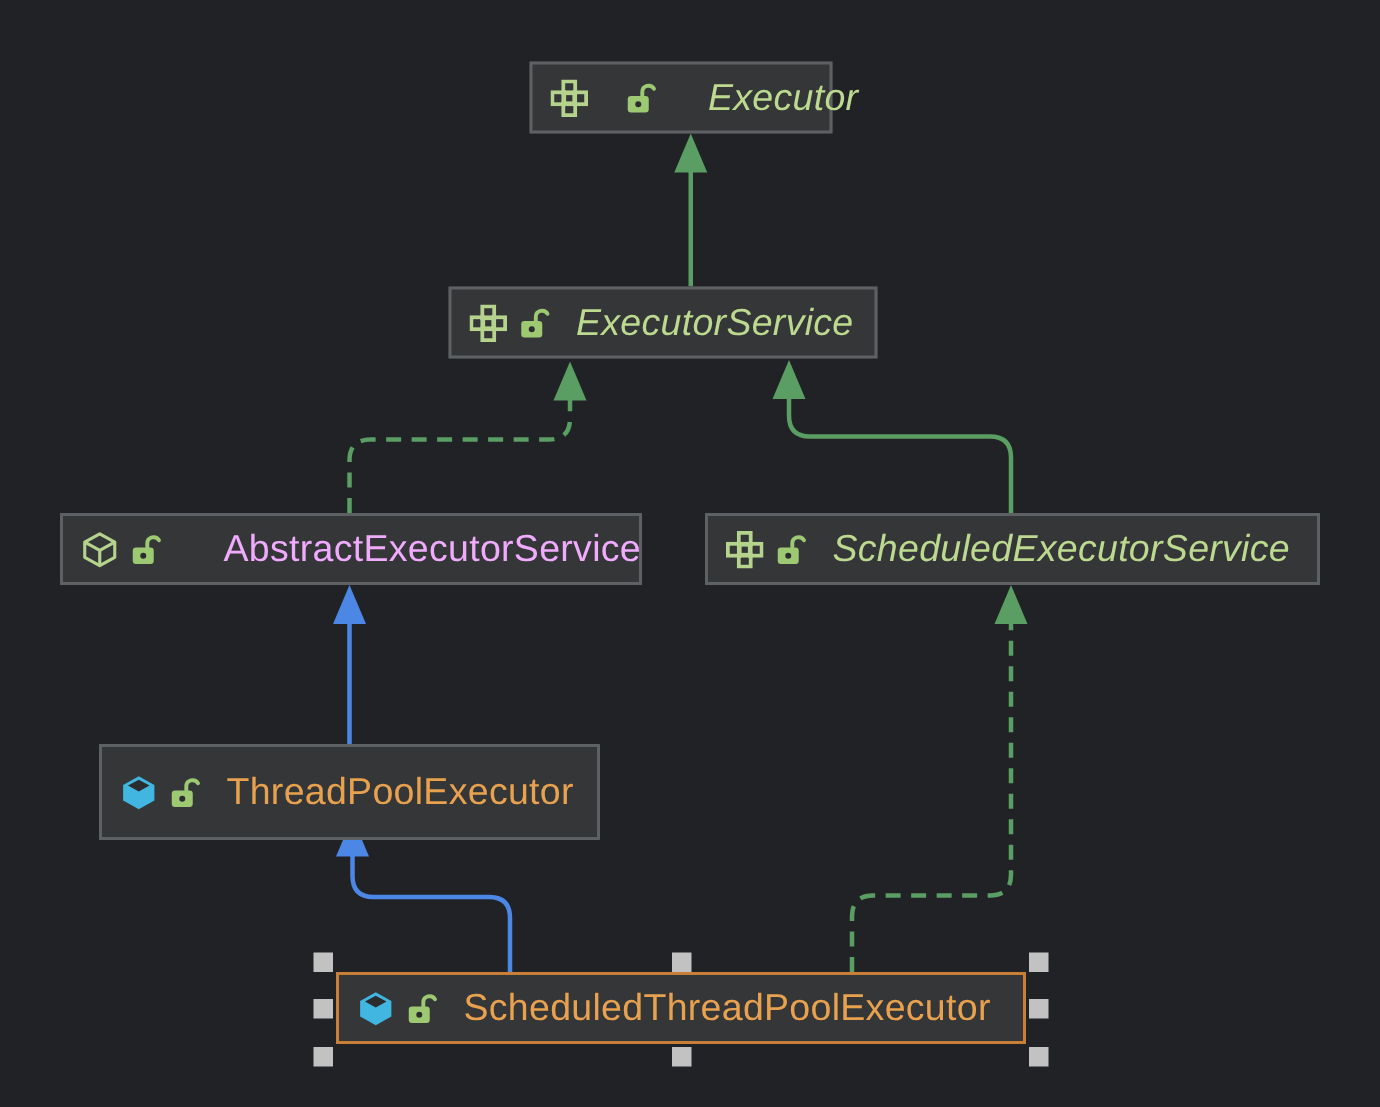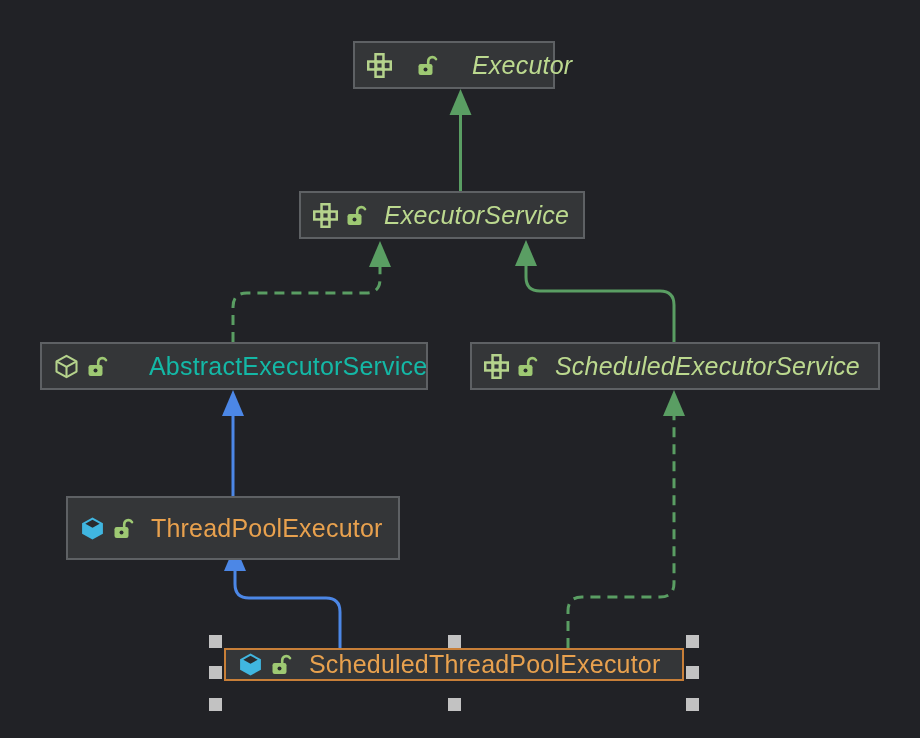--- a/index.html
+++ b/index.html
@@ -96,21 +96,21 @@
           </g>
         </svg>
       </span>
       <span class="lock-icon">
         <svg width="22" height="23" viewBox="0 0 22 23">
           <path d="M 11.2 9.8 V 7.4 A 4.2 4.2 0 0 1 19 5.2" fill="none" stroke="#9ec973" stroke-width="2.6" stroke-linecap="round"></path>
           <rect x="1.5" y="10" width="14" height="11" rx="2.2" fill="#9ec973"></rect>
           <circle cx="8.5" cy="15.5" r="2" fill="#2a2c2e"></circle>
         </svg>
       </span>
-      <span class="label" style="color: #14b8a6; margin-left: 40px;">AbstractExecutorService</span>
+      <span class="label" style="color: #f0abfc; margin-left: 40px;">AbstractExecutorService</span>
     </div>
     <div class="node kind-interface" style="left: 470px; top: 342px; width: 410px; height: 48px; background: rgb(52, 54, 56); border-color: rgb(94, 97, 100);">
       <span class="type-icon">
         <svg width="25" height="25" viewBox="0 0 24 24">
           <g fill="none" stroke="#b5d38c" stroke-width="2.4">
             <rect x="8.2" y="1.2" width="7.6" height="7.6"></rect>
             <rect x="1.2" y="8.2" width="7.6" height="7.6"></rect>
             <rect x="8.2" y="8.2" width="7.6" height="7.6"></rect>
             <rect x="15.2" y="8.2" width="7.6" height="7.6"></rect>
             <rect x="8.2" y="15.2" width="7.6" height="7.6"></rect>
@@ -135,21 +135,21 @@
       </span>
       <span class="lock-icon">
         <svg width="22" height="23" viewBox="0 0 22 23">
           <path d="M 11.2 9.8 V 7.4 A 4.2 4.2 0 0 1 19 5.2" fill="none" stroke="#9ec973" stroke-width="2.6" stroke-linecap="round"></path>
           <rect x="1.5" y="10" width="14" height="11" rx="2.2" fill="#9ec973"></rect>
           <circle cx="8.5" cy="15.5" r="2" fill="#2a2c2e"></circle>
         </svg>
       </span>
       <span class="label" style="color: rgb(232, 161, 78);">ThreadPoolExecutor</span>
     </div>
-    <div class="node kind-class" style="left: 224px; top: 648px; width: 460px; height: 33px; background: rgb(52, 54, 56); border-color: rgb(200, 127, 56); text-align: center;">
+    <div class="node kind-class" style="left: 224px; top: 648px; width: 460px; height: 48px; background: rgb(52, 54, 56); border-color: rgb(200, 127, 56); text-align: center;">
       <span class="type-icon">
         <svg width="25" height="25" viewBox="0 0 24 24">
           <path d="M12 1.5 L22 7 L22 17 L12 22.5 L2 17 L2 7 Z" fill="#40b6e0"></path>
           <path d="M12 3.6 L18.9 7.4 L12 11.2 L5.1 7.4 Z" fill="#2a2c2e"></path>
         </svg>
       </span>
       <span class="lock-icon">
         <svg width="22" height="23" viewBox="0 0 22 23">
           <path d="M 11.2 9.8 V 7.4 A 4.2 4.2 0 0 1 19 5.2" fill="none" stroke="#9ec973" stroke-width="2.6" stroke-linecap="round"></path>
           <rect x="1.5" y="10" width="14" height="11" rx="2.2" fill="#9ec973"></rect>

